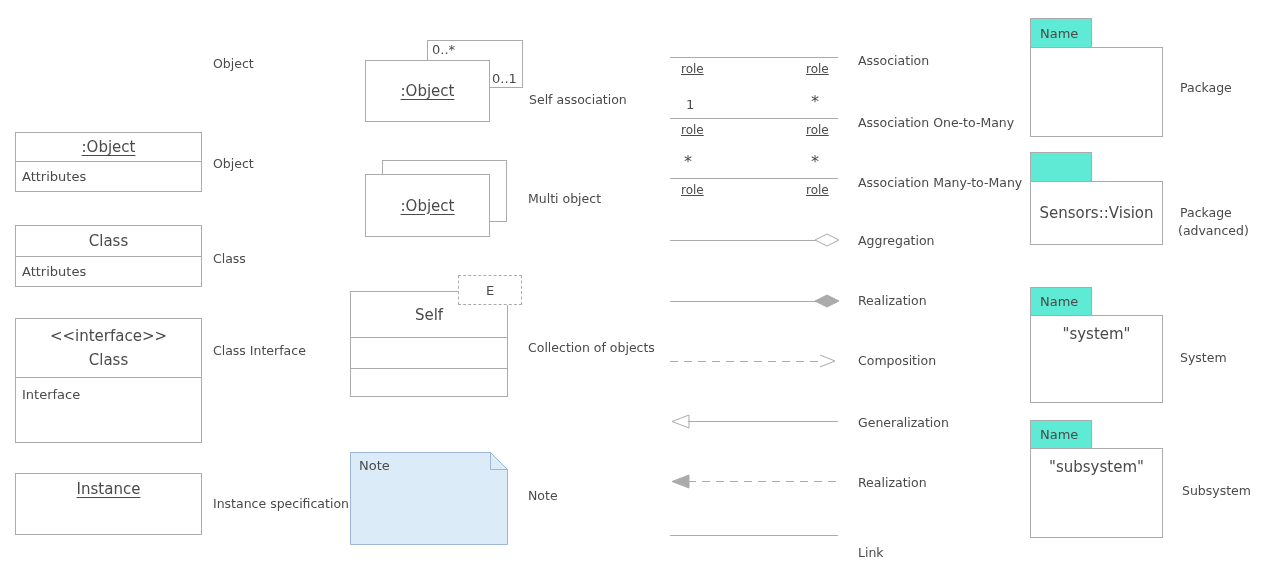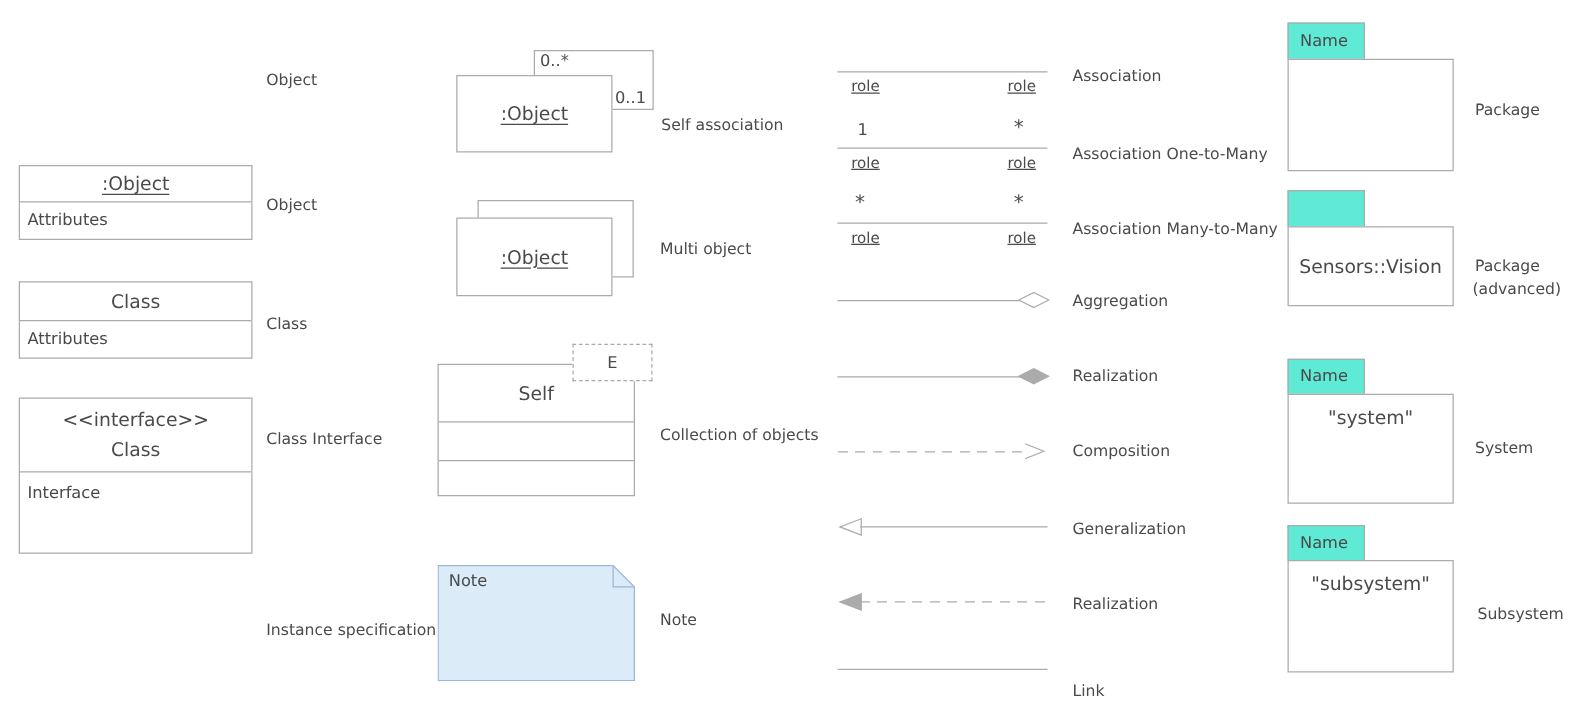--- a/index.html
+++ b/index.html
@@ -61,20 +61,23 @@
 
   <div class="shape colflex" style="left:15px;top:318px;width:187px;height:125px">
     <div class="hdr colflex" style="flex:0 0 58px;justify-content:center;gap:6px">
       <span class="title">&lt;&lt;interface&gt;&gt;</span>
       <span class="title">Class</span>
     </div>
     <div class="row" style="flex:0 0 33px">Interface</div>
   </div>
   <div class="cap" style="left:213px;top:343px">Class Interface</div>
 
+  <div class="shape" style="left:15px;top:473px;width:187px;height:62px;text-align:center;padding-top:5px">
+    <span class="title u">Instance</span>
+  </div>
   <div class="cap" style="left:213px;top:496px">Instance specification</div>
 
   <div class="shape" style="left:427px;top:40px;width:96px;height:48px"></div>
   <div class="shape flexc" style="left:365px;top:60px;width:125px;height:62px">
     <span class="title u">:Object</span>
   </div>
   <span class="mult" style="left:432px;top:42px">0..*</span>
   <span class="mult" style="left:492px;top:71px">0..1</span>
   <div class="cap" style="left:529px;top:92px">Self association</div>
 

